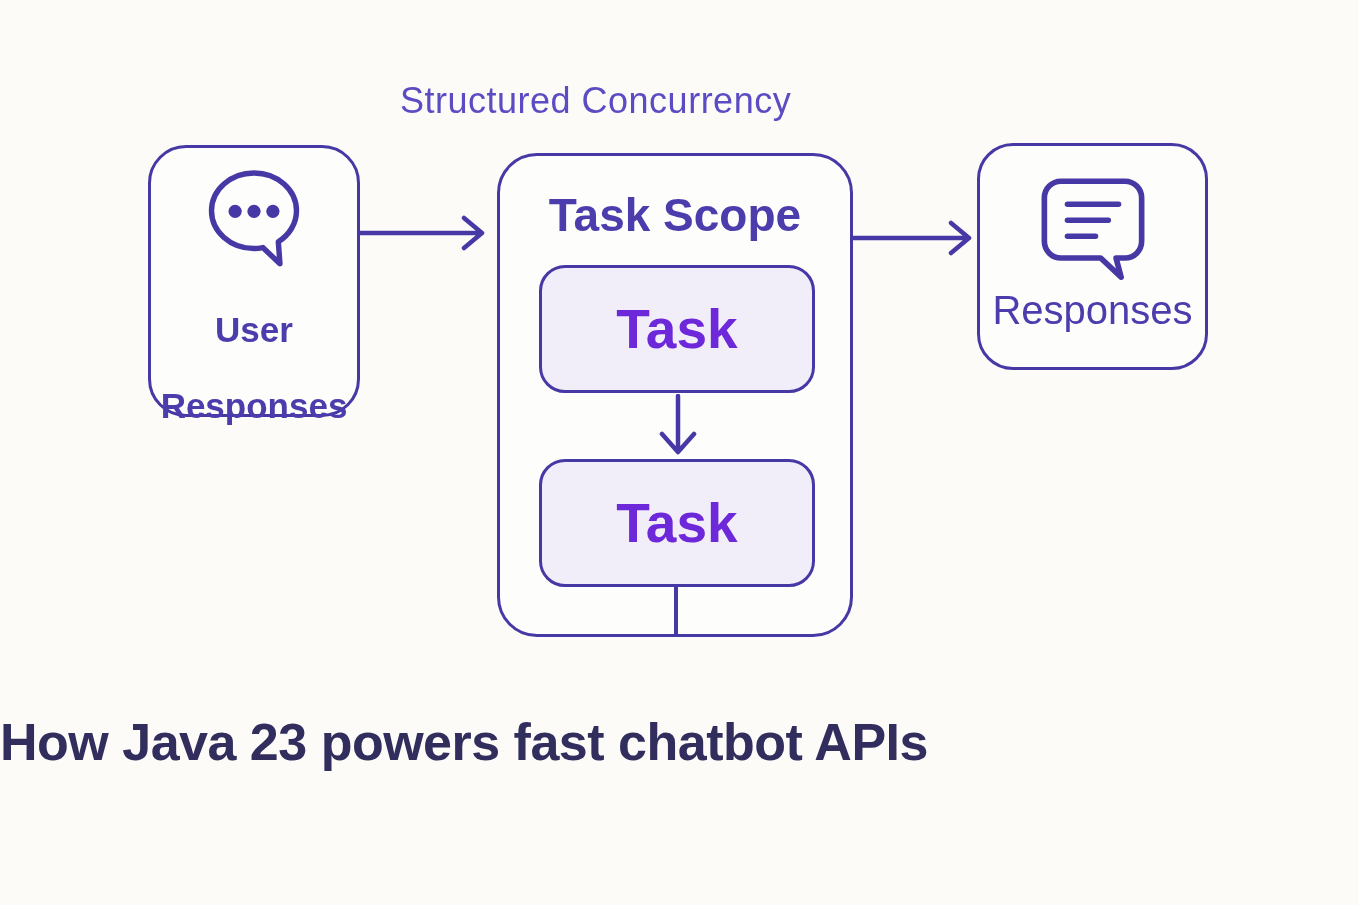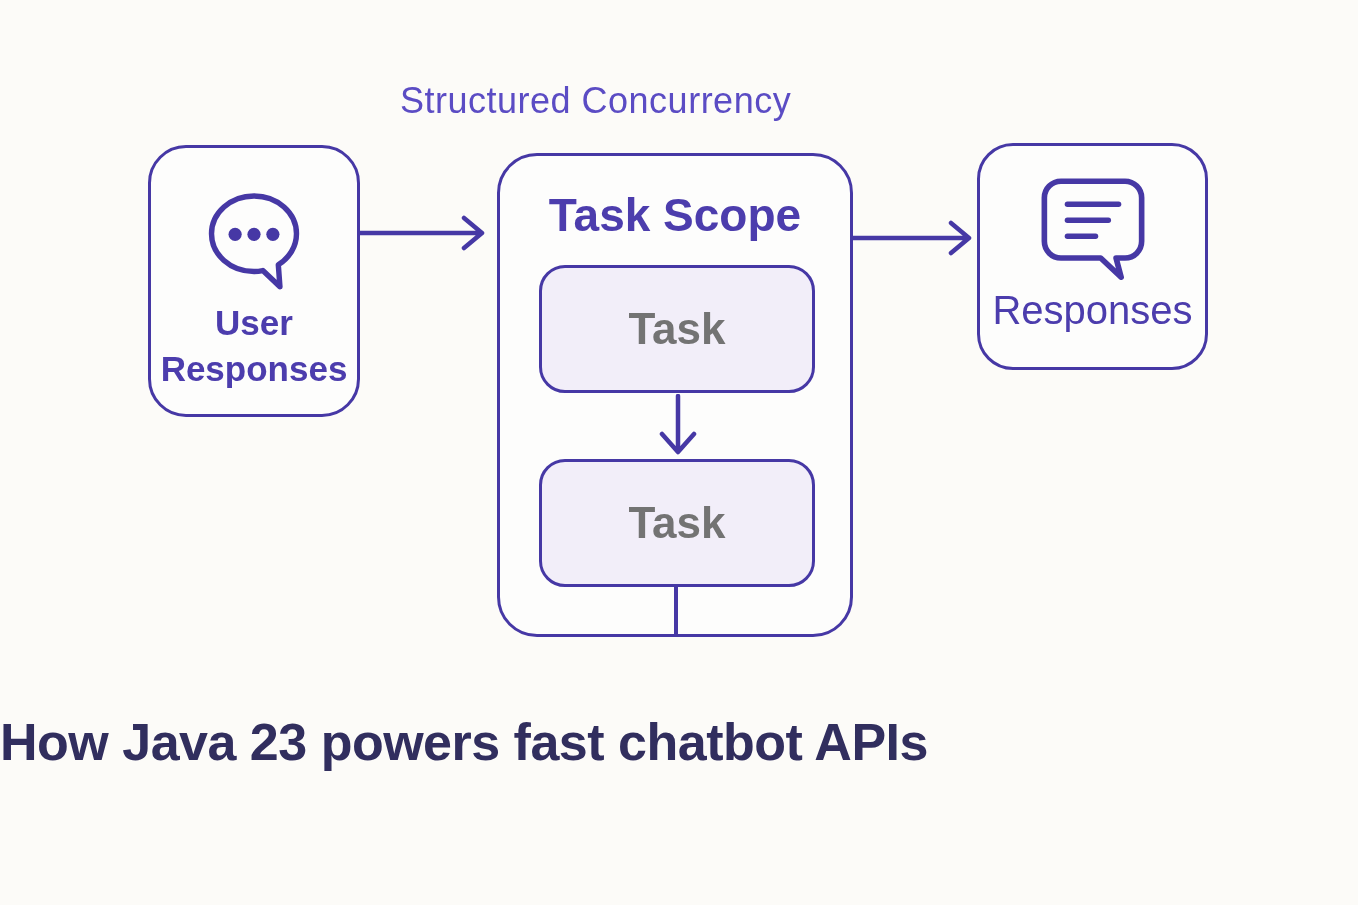--- a/index.html
+++ b/index.html
@@ -36,21 +36,22 @@
     color: #5b4cc4;
   }
 
   
   .user-box {
     left: 148px;
     top: 145px;
     width: 212px;
     height: 272px;
     border-radius: 38px;
-    padding-top: 36px;
+    padding-top: 13px;
+    gap: 30px;
   }
   .user-box .node-text {
     font-size: 35px;
     font-weight: 700;
     color: #4c3dad;
     line-height: 46px;
     text-align: center;
   }
 
   
@@ -75,23 +76,23 @@
     width: 276px;
     height: 128px;
     border: 3px solid #4638a5;
     border-radius: 26px;
     background: #f2eef9;
     display: flex;
     align-items: center;
     justify-content: center;
   }
   .task-box .task-text {
-    font-size: 44px;
+    font-size: 55px;
     font-weight: 600;
-    color: #737373;
+    color: #6d28d9;
   }
   .task-1 { top: 108.5px; }
   .task-2 { top: 302.5px; }
   .arrow-down { position: absolute; left: 155px; top: 238px; }
   .tail-line {
     position: absolute;
     left: 174px;
     top: 428px;
     width: 4px;
     height: 52px;

